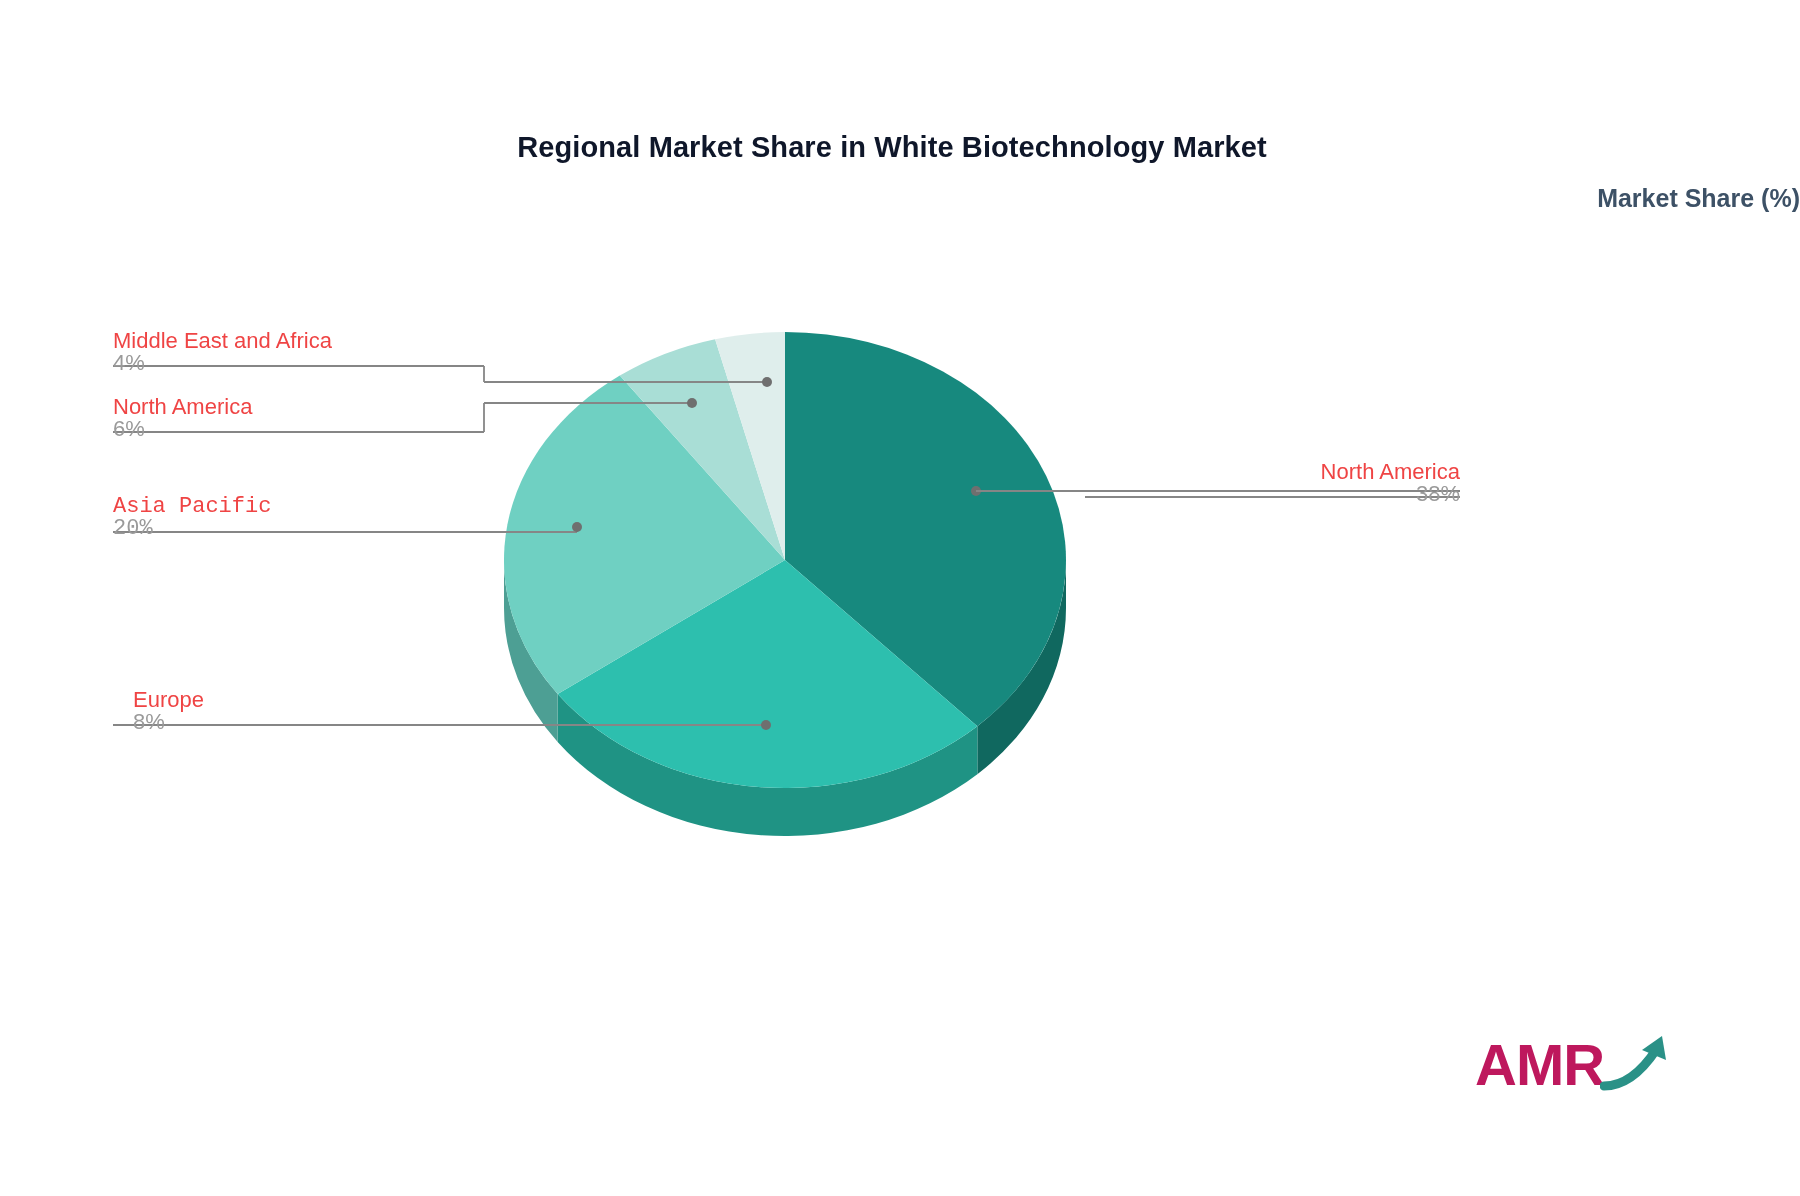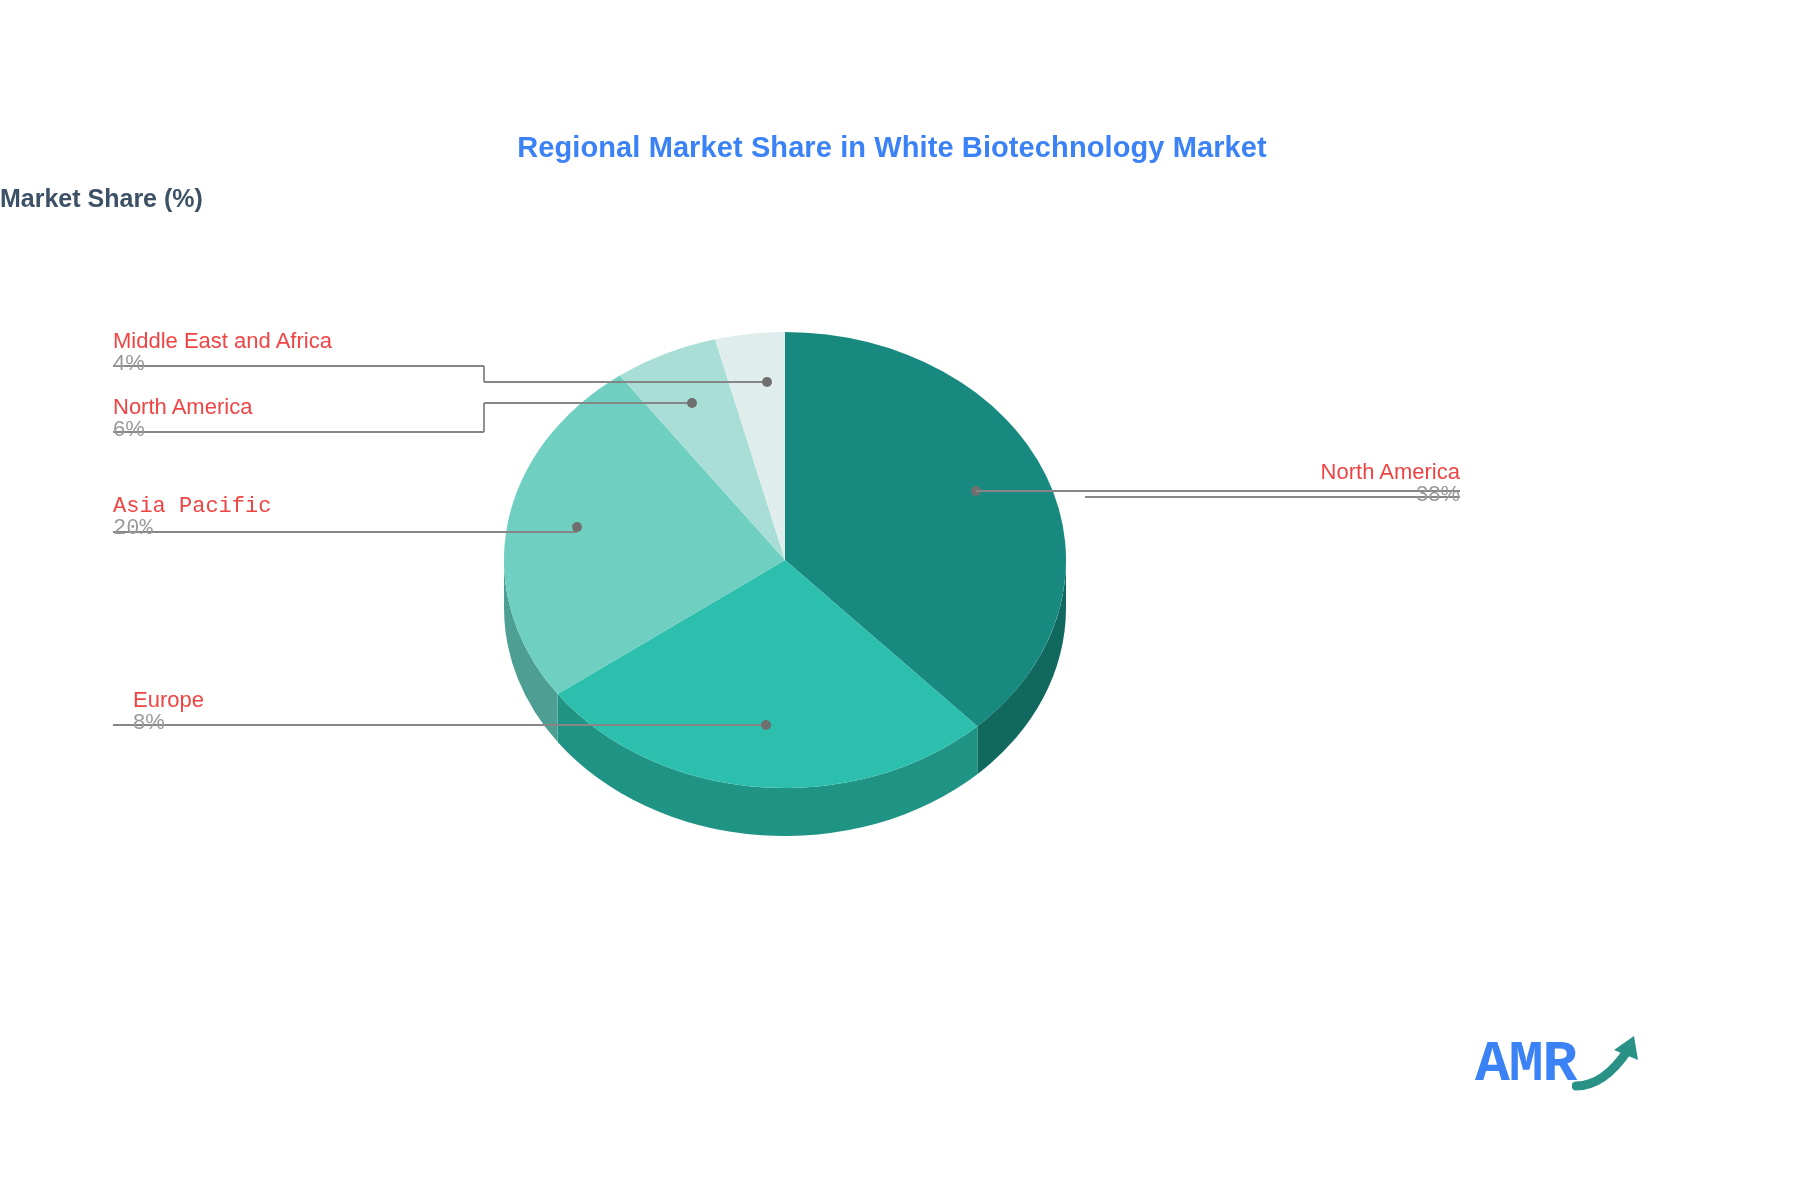--- a/index.html
+++ b/index.html
@@ -7,26 +7,26 @@
     width:1800px;height:1196px;
     background:#ffffff;
     font-family:"Liberation Sans", sans-serif;
     overflow:hidden;position:relative;
   }
   #stage{position:absolute;inset:0;width:1800px;height:1196px;}
 
   .chart-title{
     position:absolute;left:0;right:16px;top:131px;
     text-align:center;
-    font-size:29px;font-weight:bold;color:#3b82f6;
+    font-size:29px;font-weight:bold;color:#0f172a;
     letter-spacing:.1px;
   }
   .chart-subtitle{
     position:absolute;left:0;right:0;top:184px;
-    text-align:left;
+    text-align:right;
     font-size:25px;font-weight:bold;color:#3d5166;
   }
 
   svg#pie-svg{position:absolute;left:0;top:0;width:1800px;height:1196px;}
 
   
   .callout{position:absolute;}
   .callout .lbl{
     font-size:22px;color:#ef4444;white-space:nowrap;line-height:1;
   }
@@ -35,22 +35,22 @@
   }
   .callout.left .lbl,.callout.left .pct{text-align:left;}
   .callout.right .lbl,.callout.right .pct{text-align:right;}
 
   
   .amr-logo{
     position:absolute;left:1475px;top:1030px;
     display:flex;align-items:flex-end;
   }
   .amr-logo .word{
-    font-size:58px;font-weight:bold;color:#3b82f6;
-    letter-spacing:-1px;line-height:1;font-family:Liberation Mono, monospace;
+    font-size:58px;font-weight:bold;color:#be185d;
+    letter-spacing:-1px;line-height:1;
   }
 </style>
 </head>
 <body>
 
 <div id="stage">
 
   <div class="chart-title">Regional Market Share in White Biotechnology Market</div>
 
   <div class="chart-subtitle">Market Share (%)</div>

